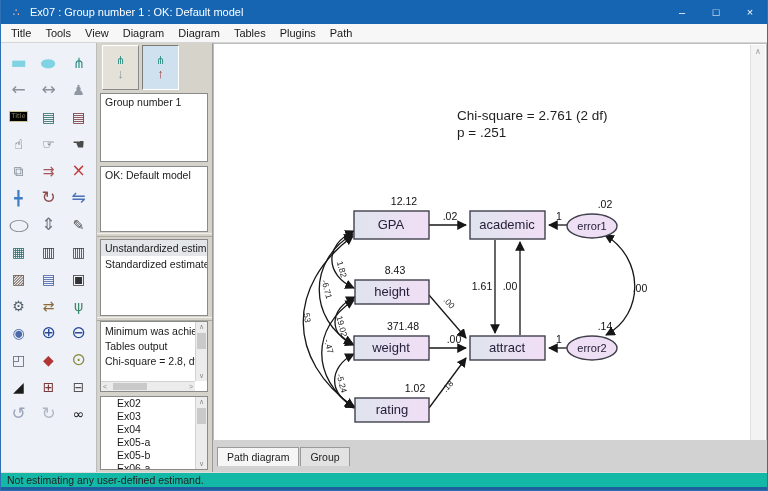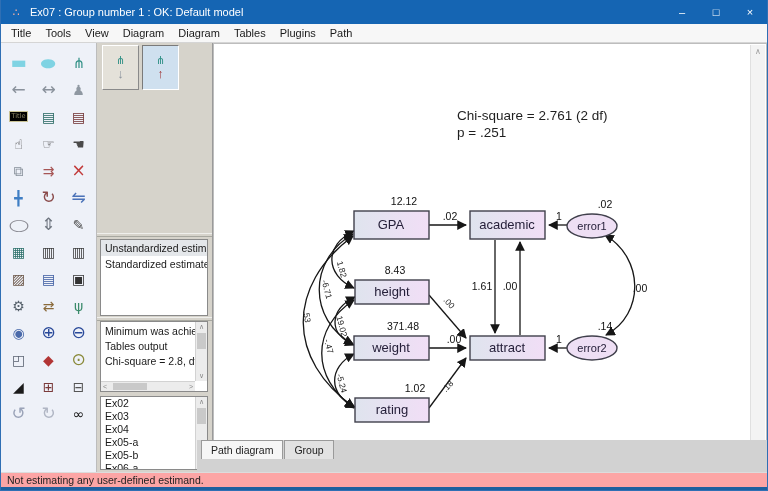--- a/index.html
+++ b/index.html
@@ -47,36 +47,36 @@
   .box-files { top:353px; height:74px; }
   .log-lines { padding:2px 16px 2px 4px; line-height:15px; white-space:nowrap; }
   .vscroll { position:absolute; right:0; top:0; bottom:0; width:12px; background:#ececec; border-left:1px solid #d2d2d2; font-size:7px; color:#888; text-align:center; }
   .vscroll .thumb { position:absolute; left:1px; right:1px; top:11px; height:16px; background:#c9c9c9; }
   .vscroll .up { position:absolute; top:1px; left:0; right:0; }
   .vscroll .dn { position:absolute; bottom:1px; left:0; right:0; }
   .box-log .vscroll { bottom:10px; }
   .hscroll { position:absolute; left:0; right:12px; bottom:0; height:10px; background:#ececec; border-top:1px solid #d2d2d2; font-size:7px; color:#888; }
   .hscroll .thumb { position:absolute; top:1px; left:12px; width:34px; bottom:1px; background:#c9c9c9; }
   .hscroll .lf { position:absolute; left:2px; top:1px; } .hscroll .rt { position:absolute; right:2px; top:1px; }
-  .file-row { padding:1px 4px; line-height:11px; font-size:10.5px; white-space:nowrap; }
+  .file-row { padding:1px 4px; line-height:11px; font-size:10.5px; white-space:nowrap;margin-left:12px; }
 
   
   .canvas { position:absolute; left:212px; top:0; right:0; bottom:20px; background:#fff; border:1px solid #bdbdbd; }
   .canvas svg { position:absolute; left:0; top:0; }
   .cv-scroll { position:absolute; right:1px; top:1px; bottom:1px; width:15px; background:#f3f3f3; border-left:1px solid #e0e0e0; font-size:8px; color:#9a9a9a; text-align:center; }
   .cv-scroll .up { position:absolute; top:2px; left:0; right:0; }
   .cv-scroll .dn { position:absolute; bottom:2px; left:0; right:0; }
 
   
-  .tabsrow { position:absolute; left:196px; right:0; bottom:0; height:32px; background:#d2d2d2; display:flex; align-items:flex-start; padding-left:4px; }
+  .tabsrow { position:absolute; left:212px; right:0; bottom:0; height:32px; background:#d2d2d2; display:flex; align-items:center; padding-left:4px; }
   .tab { font-size:10.5px; color:#222; padding:3px 9px 3px 9px; border:1px solid #9a9a9a; border-bottom:none; background:#e2e2e2; margin-right:1px; }
   .tab.active { background:#f6f6f6; height:19px; }
 
   
-  .statusbar { position:absolute; left:0; right:0; bottom:3px; height:15px; background:#fca5a5; border-top:1px solid #dcdcdc; font-size:10.5px; color:#222; padding:1px 6px; }
+  .statusbar { position:absolute; left:0; right:0; bottom:3px; height:15px; background:#14b8a6; border-top:1px solid #dcdcdc; font-size:10.5px; color:#222; padding:1px 6px; }
   .bottom-edge { position:absolute; left:0; right:0; bottom:0; height:3px; background:#1e5f9e; }
 
   
   text { font-family:"Liberation Sans","DejaVu Sans",sans-serif; }
   .cap { font-size:13.5px; fill:#1f1f1f; }
   .shape-label { font-size:13px; fill:#26203a; text-anchor:middle; }
   .val { font-size:10.5px; fill:#101010; text-anchor:middle; }
   .rot { font-size:8.5px; fill:#1a1a1a; text-anchor:middle; }
   .edge { stroke:#161616; stroke-width:1.3; fill:none; }
   .shape { stroke:#40404c; stroke-width:1.4; }
@@ -296,21 +296,29 @@
             <span class="tree">⋔</span>
             <span class="arrow" style="color: rgb(138, 146, 156);">↓</span>
           </span>
 
           <span class="dg-btn pressed">
             <span class="tree">⋔</span>
             <span class="arrow" style="color: rgb(158, 47, 47);">↑</span>
           </span>
         </div>
 
-
+      <div class="pbox box-group">
+
+      <div class="row"><span>Group number 1</span></div>
+        </div>
+
+      <div class="pbox box-model">
+
+      <div class="row"><span>OK: Default model</span></div>
+        </div>
 
       <div class="pdivider" style="top:190px"></div>
 
       <div class="pbox box-est">
 
       <div class="row selected"><span>Unstandardized estimates</span></div>
           <div class="row"><span>Standardized estimates</span></div>
         </div>
 
       <div class="pdivider" style="top:274px"></div>

